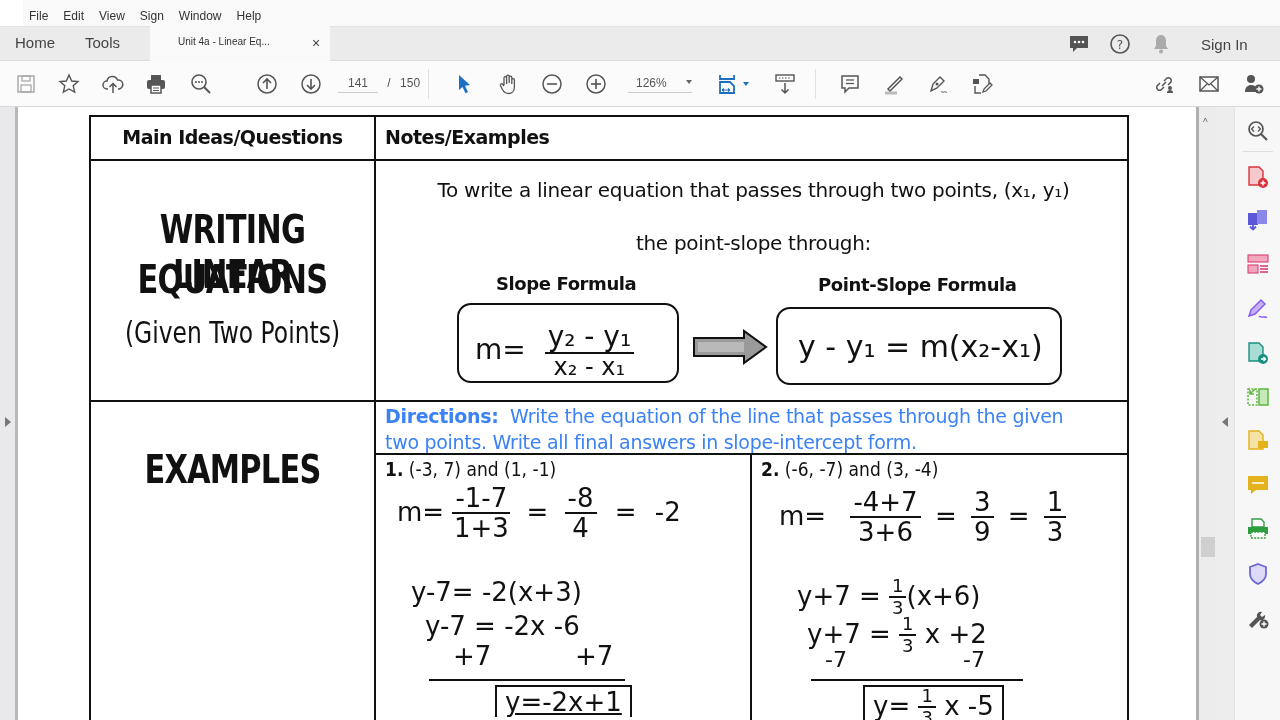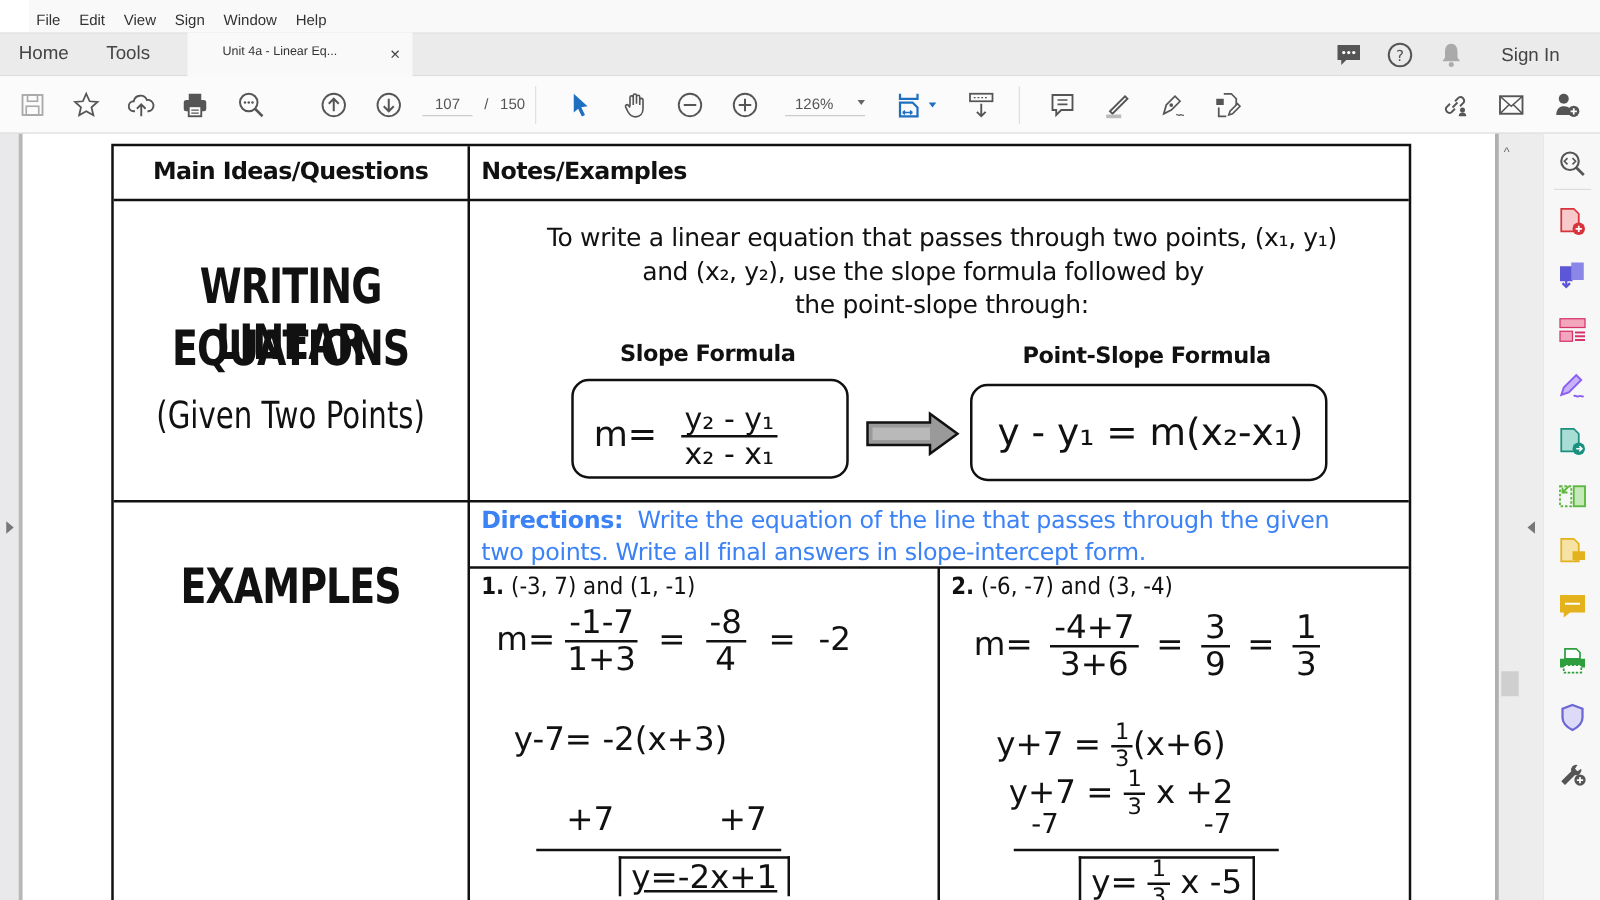--- a/index.html
+++ b/index.html
@@ -131,21 +131,21 @@
         <path d="M11 16V6M7 10l4-4 4 4" fill="none" stroke="#555" stroke-width="1.6"></path>
       </svg>
   </div>
   <div class="tb-icon" style="left:299px;">
     <svg viewBox="0 0 22 22">
         <circle cx="11" cy="11" r="9" fill="none" stroke="#555" stroke-width="1.5"></circle>
         <path d="M11 6v10M7 12l4 4 4-4" fill="none" stroke="#555" stroke-width="1.6"></path>
       </svg>
   </div>
   <div class="pagebox">
-    <span class="cur">107</span>
+    <span class="cur">141</span>
     <span style="margin:0 6px;">/</span>
     <span>150</span>
   </div>
   <div class="sep" style="left:428px;"></div>
   <div class="tb-icon" style="left:452px;">
     <svg viewBox="0 0 22 22">
         <path d="M6 2l11 10-5 .8 3 6.2-2.5 1.2-3-6.2L6 17z" fill="#1f6fc1"></path>
       </svg>
   </div>
   <div class="tb-icon" style="left:496px;">
@@ -250,29 +250,28 @@
     <div style="position:absolute;left:659px;top:337px;width:2px;height:285px;background:#111;"></div>
 
     <div class="hdr" style="left:0;top:9px;width:283px;text-align:center;">Main Ideas/Questions</div>
     <div class="hdr" style="left:294px;top:9px;">Notes/Examples</div>
 
     <div class="title-big" style="top:90px;">WRITING LINEAR</div>
     <div class="title-big" style="top:140px;">EQUATIONS</div>
     <div class="subtitle" style="top:198px;">(Given Two Points)</div>
 
     <div class="intro" style="top:60px;">To write a linear equation that passes through two points, (x₁, y₁)</div>
-    <div class="intro" style="top:87px;left:270px;">and (x₂, y₂), use the slope formula followed by</div>
     <div class="intro" style="top:113px;">the point-slope through:</div>
 
     <div class="formula-label" style="left:405px;top:156px;">Slope Formula</div>
     <div class="formula-box" style="left:366px;top:186px;width:222px;height:80px;">
       <div class="work" style="left:16px;top:18px;font-size:28px;">
         <span>m=</span>
         <span class="frac" style="margin-left:10px;">
-          <span class="num" style="font-size:24px;">y₂ - y₁</span>
+          <span class="num" style="font-size:28px;">y₂ - y₁</span>
           <span class="den" style="font-size:24px;">x₂ - x₁</span>
         </span>
       </div>
     </div>
 
     <div style="position:absolute;left:601px;top:212px;">
       <svg width="76" height="36" viewBox="0 0 76 36">
           <path d="M2 9h50V2l22 16-22 16v-7H2z" fill="#9a9a9a" stroke="#111" stroke-width="2"></path>
           <path d="M6 13h46v10H6z" fill="#cfcfcf" opacity="0.6"></path>
         </svg>
@@ -303,32 +302,33 @@
         </span>
       <span style="margin:0 8px;">=</span>
       <span class="frac">
           <span class="num">-8</span>
           <span class="den">4</span>
         </span>
       <span style="margin:0 10px;">=</span>
       <span>-2</span>
     </div>
     <div class="work" style="left:320px;top:460px;">y-7= -2(x+3)</div>
+    <div class="work" style="left:334px;top:494px;">y-7 = -2x -6</div>
     <div class="work" style="left:362px;top:524px;">+7</div>
     <div class="work" style="left:484px;top:524px;">+7</div>
     <div style="position:absolute;left:338px;top:562px;width:196px;height:2px;background:#111;"></div>
     <div class="work boxed" style="left:404px;top:568px;text-decoration:underline;">y=-2x+1</div>
 
     <div class="ex-label" style="left:670px;top:341px;">
       <b>2.</b>
       <span>(-6, -7) and (3, -4)</span>
     </div>
     <div class="work" style="left:688px;top:372px;">
       <span>m=</span>
-      <span class="frac" style="margin-left:6px;">
+      <span class="frac" style="margin-left:16px;">
           <span class="num">-4+7</span>
           <span class="den">3+6</span>
         </span>
       <span style="margin:0 6px;">=</span>
       <span class="frac">
           <span class="num">3</span>
           <span class="den">9</span>
         </span>
       <span style="margin:0 6px;">=</span>
       <span class="frac">

